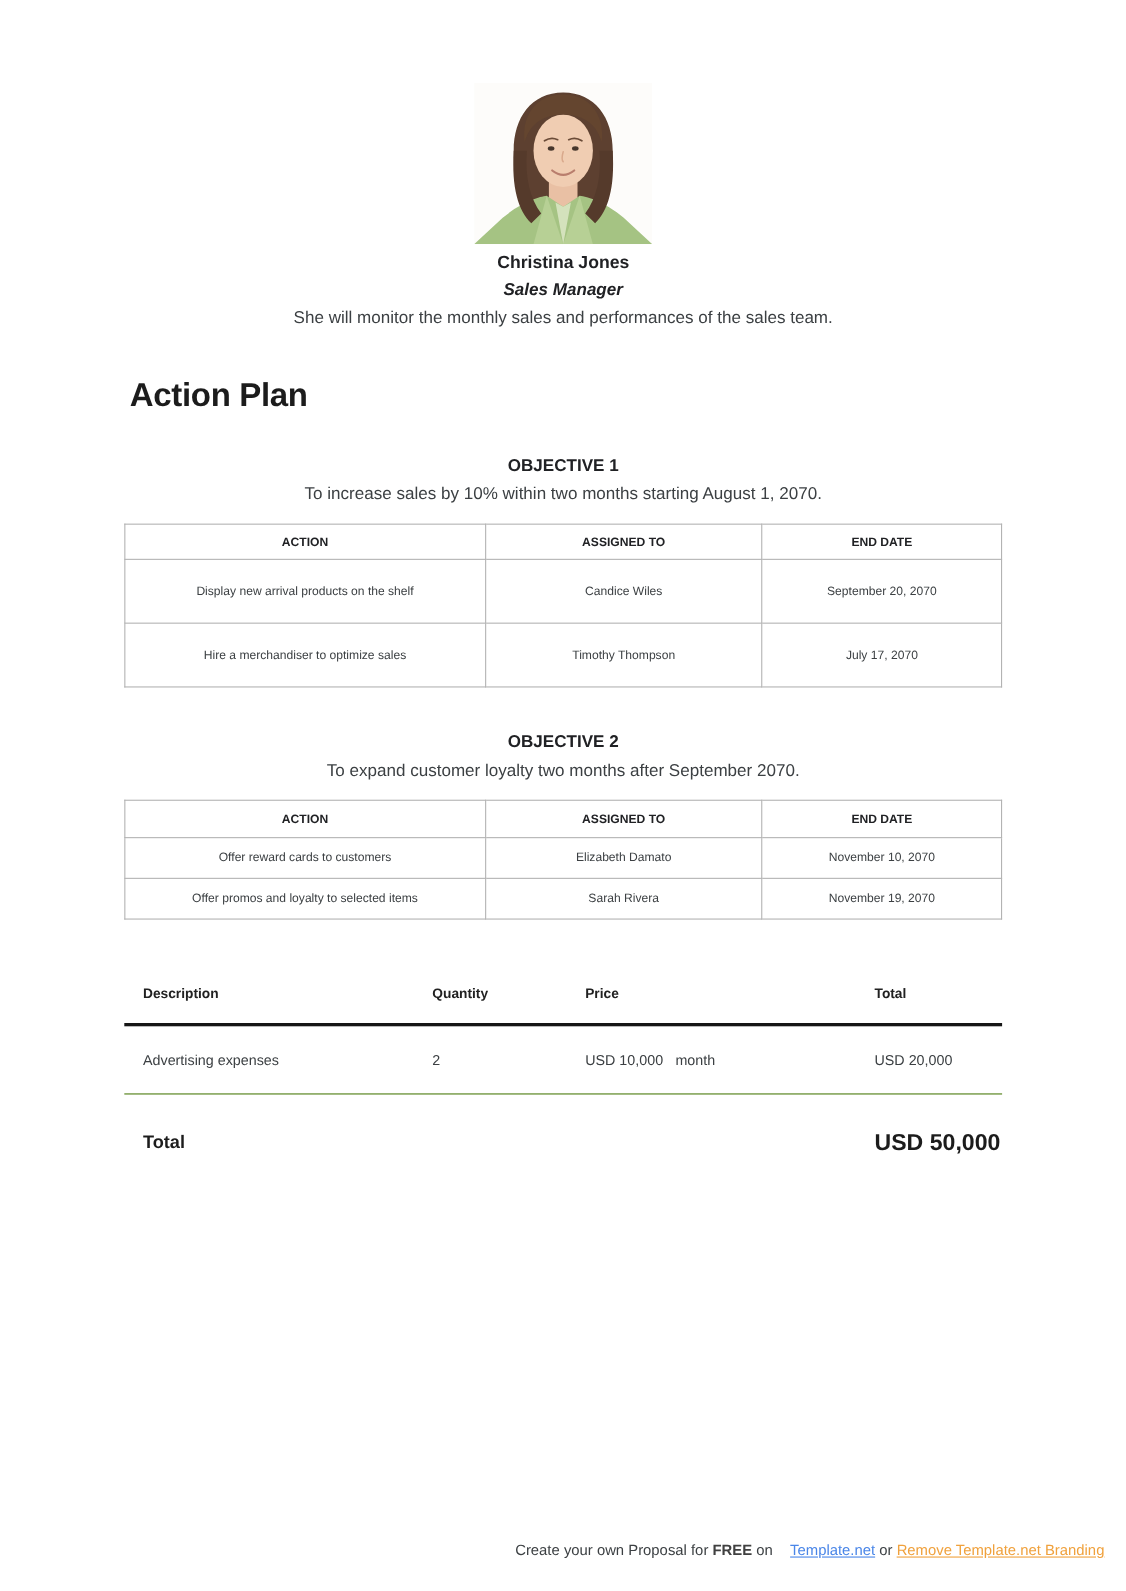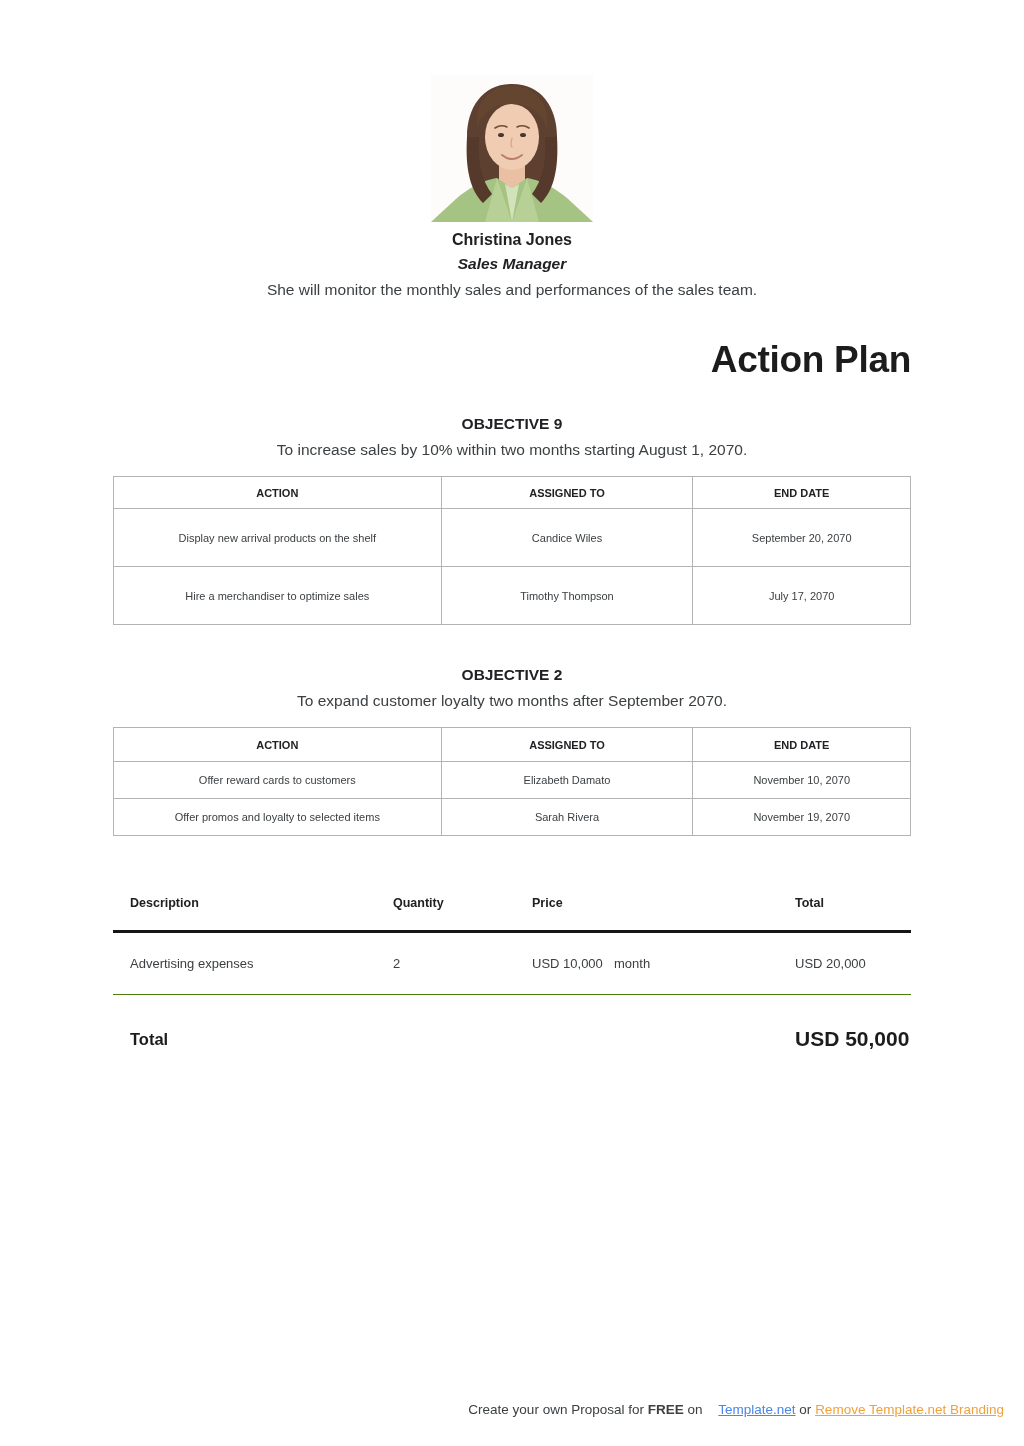--- a/index.html
+++ b/index.html
@@ -16,22 +16,22 @@
   
   .profile { padding-top:75px; text-align:center; }
   .photo-wrap { width:162px; height:147px; margin:0 auto; overflow:hidden; }
   .profile-name { margin-top:8px; font-size:16px; font-weight:700; color:#202124; line-height:19px; }
   .profile-role { margin-top:5px; font-size:15.5px; font-weight:700; font-style:italic; color:#202124; line-height:19px; }
   .profile-desc { margin-top:7px; font-size:15.5px; color:#3c4043; line-height:20px; }
 
   
   .content { width:798px; margin:0 auto; padding-left:0; }
   .section-title {
-    font-size:37px; font-weight:700; color:#1c1c1c;
-    letter-spacing:-0.3px; line-height:36px; text-align:right;
+    font-size:30px; font-weight:700; color:#1c1c1c;
+    letter-spacing:-0.3px; line-height:36px; text-align:left;
   }
   .title-action { margin-top:42px; margin-left:5px; }
   .title-budget { margin-top:46px; margin-left:5px; }
 
   
   .objective { text-align:center; }
   .obj-label { font-size:15.5px; font-weight:700; color:#202124; line-height:19px; }
   .obj-1 .obj-label { margin-top:36px; }
   .obj-2 .obj-label { margin-top:40px; }
   .obj-desc { margin-top:7px; font-size:15.5px; color:#3c4043; line-height:20px; }
@@ -111,21 +111,21 @@
     <div class="profile-name">Christina Jones</div>
     <div class="profile-role">Sales Manager</div>
     <div class="profile-desc">She will monitor the monthly sales and performances of the sales team.</div>
   </div>
 
   <div class="content">
 
     <h1 class="section-title title-action">Action Plan</h1>
 
     <div class="objective obj-1">
-      <div class="obj-label">OBJECTIVE 9</div>
+      <div class="obj-label">OBJECTIVE 1</div>
       <div class="obj-desc">To increase sales by 10% within two months starting August 1, 2070.</div>
       <table class="atable t1">
         <colgroup>
             <col class="c-action">
             <col class="c-assigned">
             <col class="c-end">
           </colgroup>
         <thead>
           <tr>
             <th>ACTION</th>

